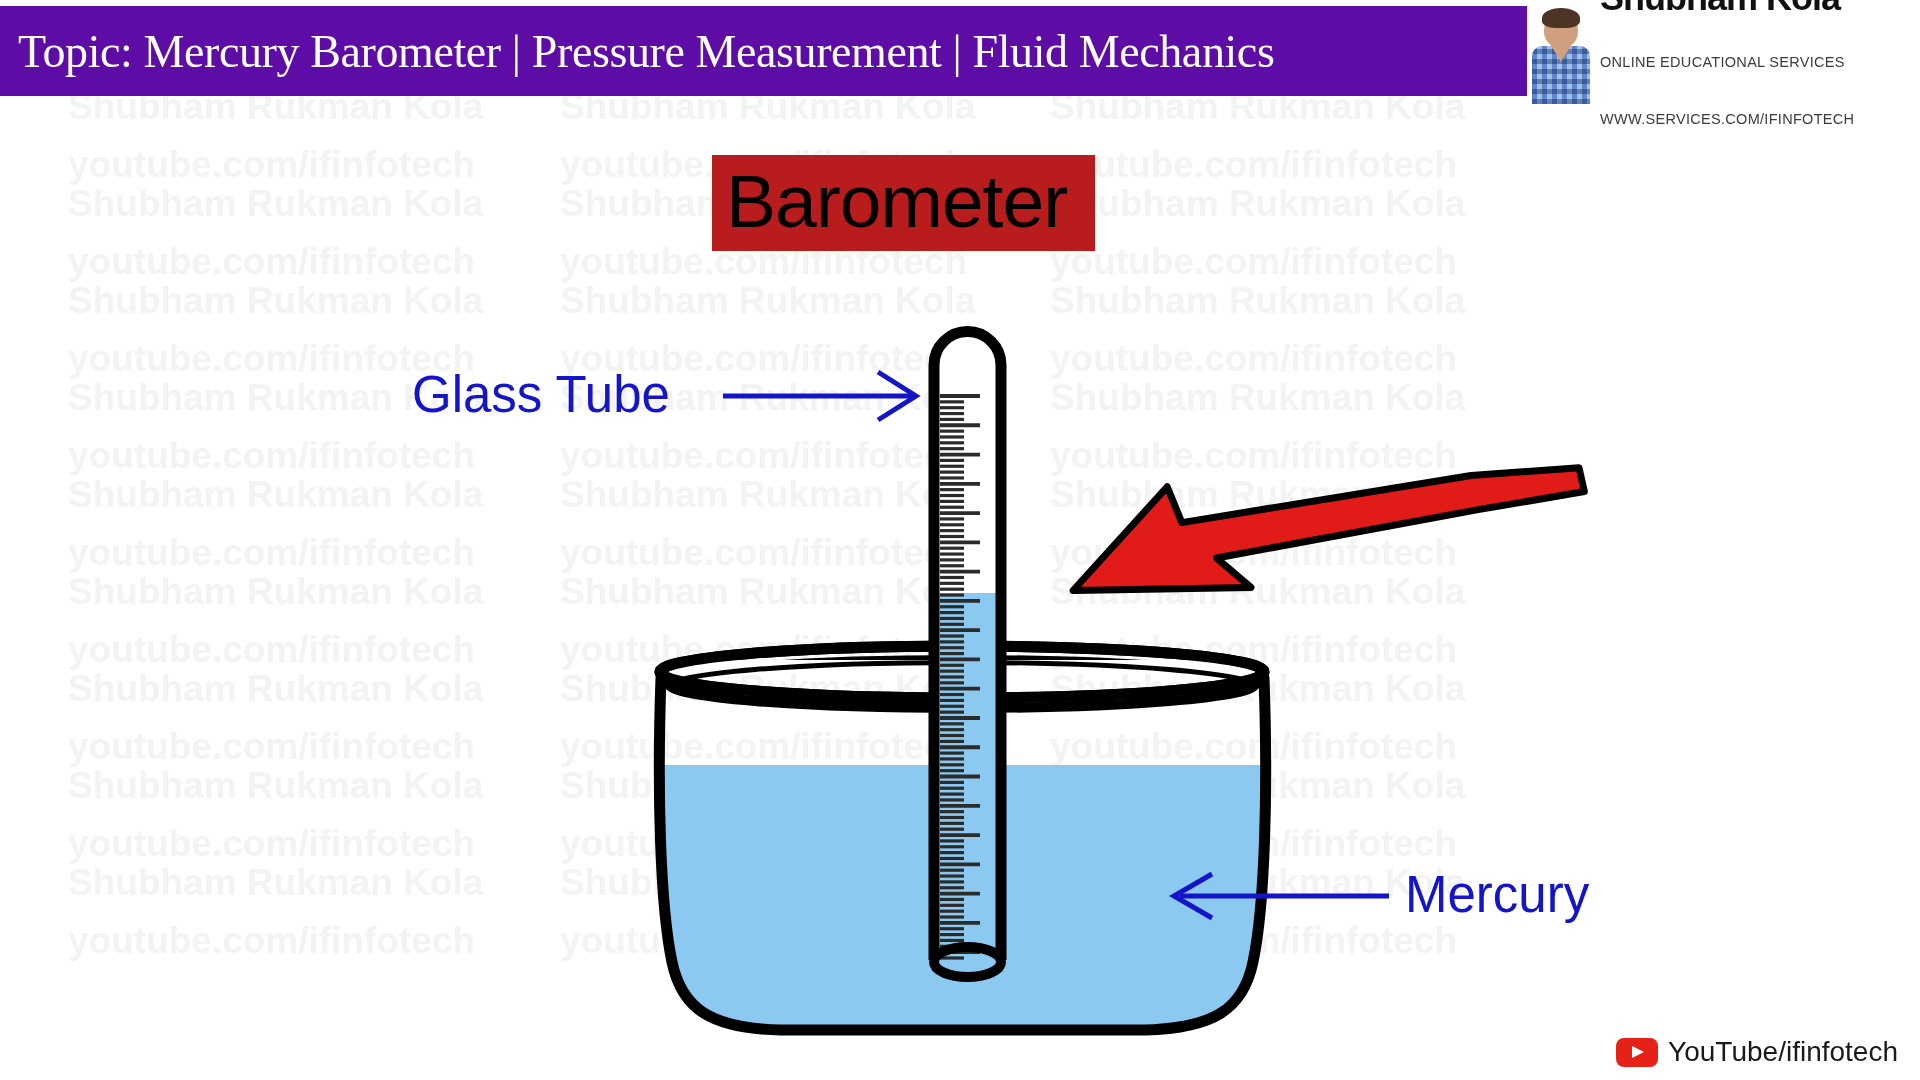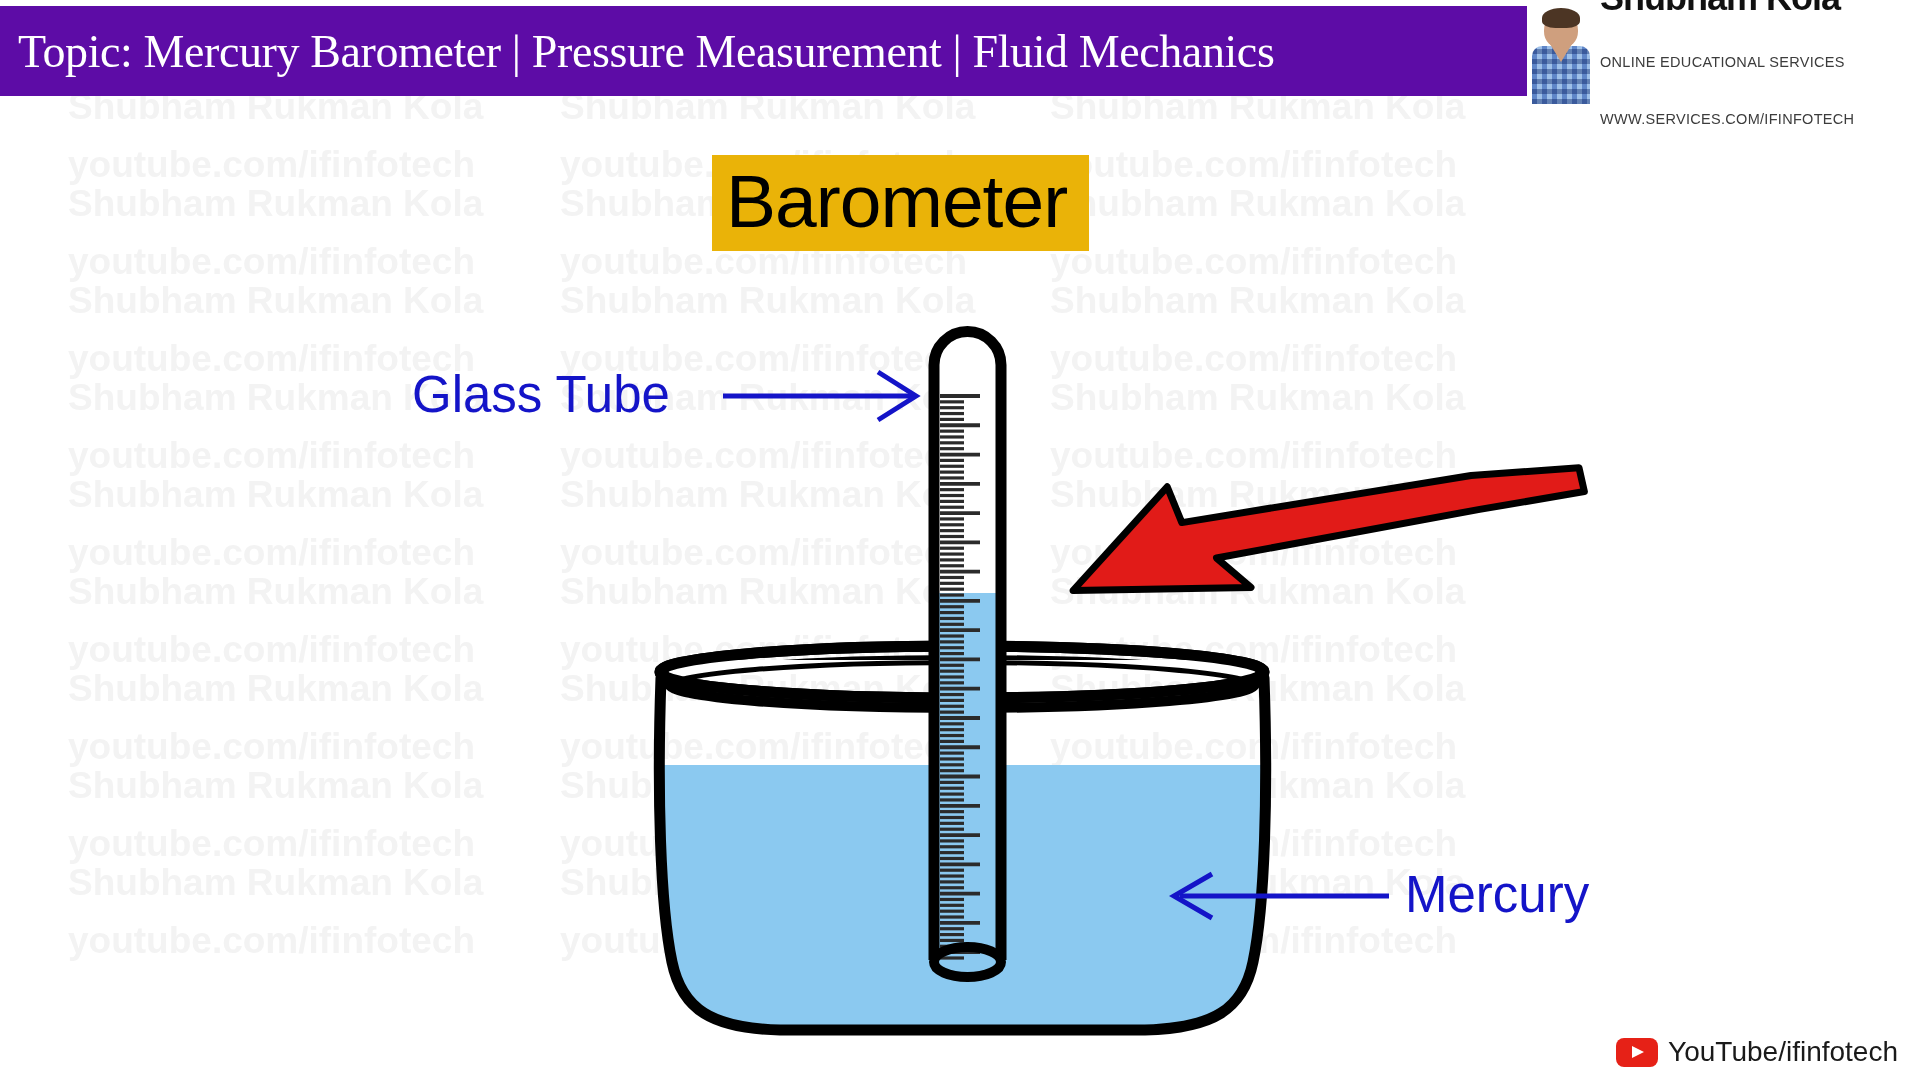--- a/index.html
+++ b/index.html
@@ -139,26 +139,26 @@
     line-height: 58px;
     color: #f3f3f3;
     white-space: nowrap;
   }
 
   
   #slide-title {
     position: absolute;
     left: 712px;
     top: 155px;
-    background: #eab308;
+    background: #b91c1c;
     color: #000000;
     font-size: 75px;
     font-weight: 400;
     line-height: 1.12;
-    padding: 4px 22px 8px 14px;
+    padding: 4px 28px 8px 14px;
     letter-spacing: -1px;
     white-space: nowrap;
   }
 
   
   #diagram {
     position: absolute;
     left: 0;
     top: 0;
     width: 1920px;

